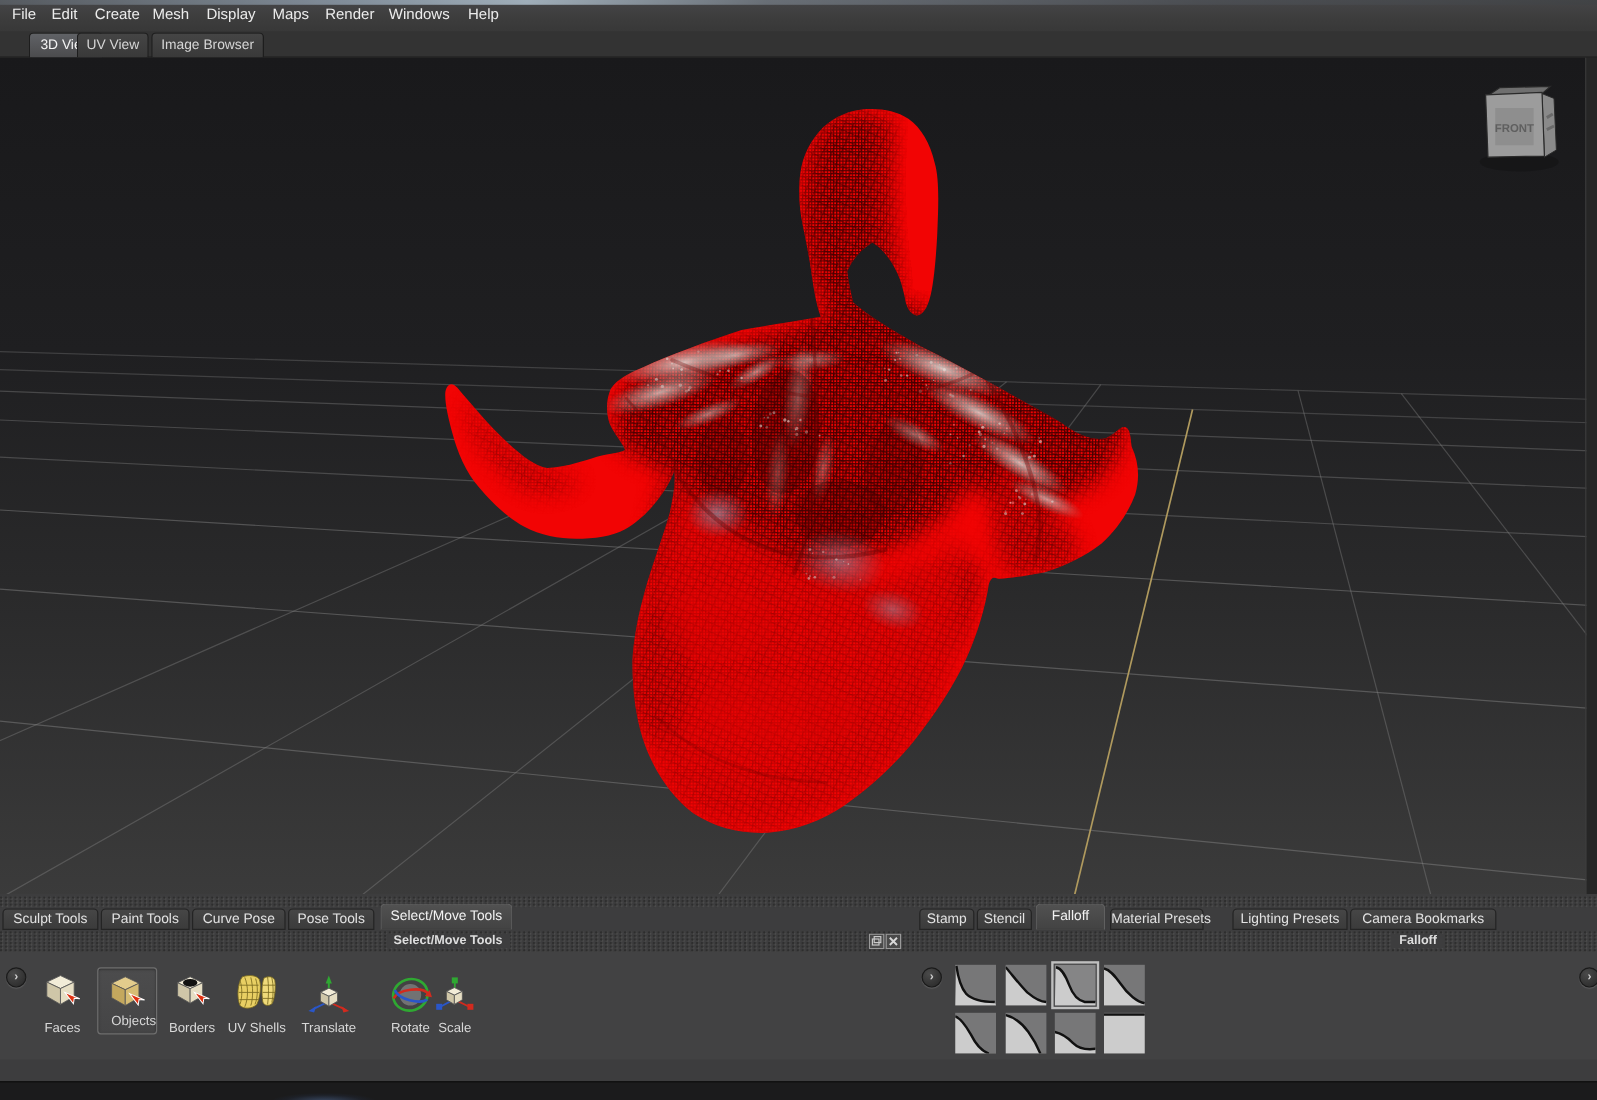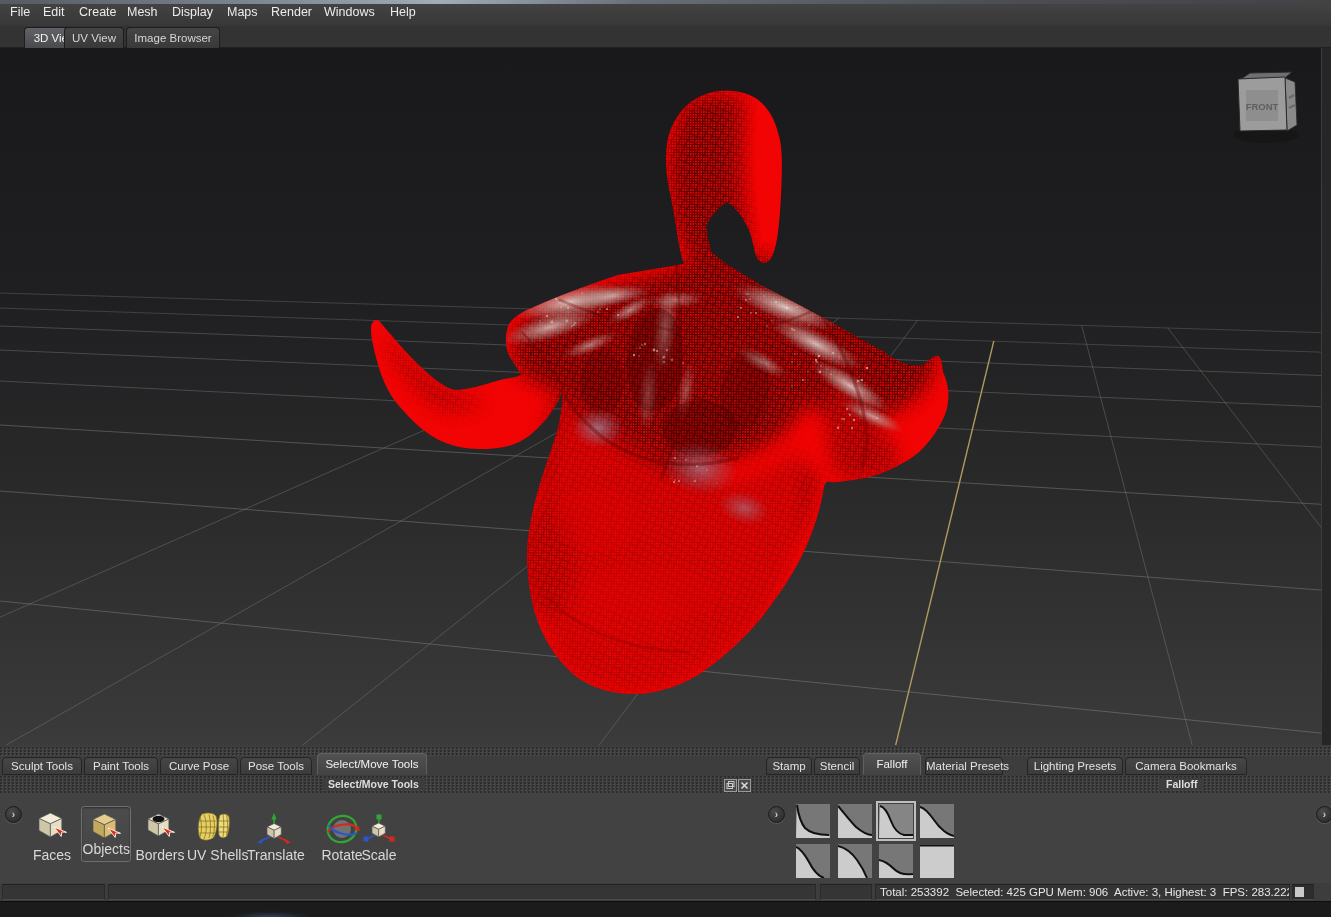--- a/index.html
+++ b/index.html
@@ -17,21 +17,21 @@
 
 #bottompanel{position:absolute;left:0;top:745px;width:1331px;height:172px;background:#3d3d3e;}
 .dotstrip{background-image:radial-gradient(circle at 1px 1px,#2d2d2d .8px,transparent 1.1px),radial-gradient(circle at 1px 1px,#4c4c4c .8px,transparent 1.1px);background-size:4px 3px,4px 3px;background-position:0 0,1px 1px;}
 #btabrow{position:absolute;left:0;top:12px;width:1331px;height:19px;}
 .btab{position:absolute;top:0;height:18px;border:1px solid #242424;border-radius:4px 4px 0 0;background:linear-gradient(#464646,#3b3b3b);color:#e2e2e2;font-size:11.5px;text-align:center;line-height:17px;white-space:nowrap;}
 .btab.active{top:-4px;height:22px;background:linear-gradient(#515151,#434343);border-color:#606060;border-bottom-color:#434343;color:#f2f2f2;line-height:21px;}
 #bheader{position:absolute;left:0;top:31px;width:1331px;height:17px;}
 #bheader .htext{position:absolute;top:2px;font-size:10.5px;font-weight:bold;color:#dedede;background:#3d3d3e;padding:0 6px;}
 
 #tray{position:absolute;left:0;top:48px;width:1331px;height:90px;background:#424243;}
-.toolbtn{position:absolute;top:18px;width:54px;height:52px;text-align:center;color:#d8d8d8;font-size:14px;}
+.toolbtn{position:absolute;top:18px;width:54px;height:52px;text-align:center;color:#d8d8d8;font-size:11px;}
 .toolbtn svg{display:block;margin:0 auto;}
 .toolbtn .lbl{position:absolute;bottom:0;width:100%;white-space:nowrap;}
 .toolbtn.sel{top:13px;height:56px;border:1px solid #6e6e6e;border-radius:3px;background:linear-gradient(#4c4c4d,#454546);box-shadow:inset 0 1px 2px rgba(0,0,0,.4);text-align:right;}
 .toolbtn.sel svg{margin-top:5px;}
 .toolbtn.sel .lbl{bottom:4px;}
 .circbtn{position:absolute;width:17px;height:17px;border-radius:50%;background:radial-gradient(circle at 35% 30%,#4a4a4a,#262626);border:1px solid #1a1a1a;box-shadow:0 1px 1px rgba(255,255,255,.15);color:#cfcfcf;font-size:10px;text-align:center;line-height:16px;font-weight:bold;}
 
 .fthumb{position:absolute;width:34px;height:34px;background:#777778;}
 .fthumb svg{display:block;}
 .fthumb.sel{outline:2px solid #bfbfbf;outline-offset:1px;background:#858586;}
@@ -451,26 +451,17 @@
             <path d="M0,16 C5,17 10,20 15,25 C20,30 27,31 34,30" fill="none" stroke="#111" stroke-width="2"></path>
           </svg>
         </div>
         <div class="fthumb" style="left:920px;top:51px;">
           <svg width="34" height="34" viewBox="0 0 34 34">
             <rect x="0" y="2" width="34" height="32" fill="#cccccc"></rect>
             <path d="M0,1.5 H34" stroke="#111" stroke-width="2"></path>
           </svg>
         </div>
     </div>
-    <div id="statusrow">
-      <div class="sbox" style="left:2px;width:103px;"></div>
-      <div class="sbox" style="left:108px;width:708px;"></div>
-      <div class="sbox" style="left:820px;width:52px;"></div>
-      <div class="sbox" id="stats" style="left:875px;width:415px;">Total: 253392&nbsp; Selected: 425 GPU Mem: 906&nbsp; Active: 3, Highest: 3&nbsp; FPS: 283.222</div>
-      <div class="sbox" style="left:1292px;width:22px;background:#2d2d2e;">
-          <div style="position:absolute;left:2px;top:2px;width:9px;height:10px;background:#c9c9c9;"></div>
-        </div>
-    </div>
     <div id="bottomstrip">
         <div class="glow"></div>
       </div>
   </div>
 </div>
 
 </body></html>

